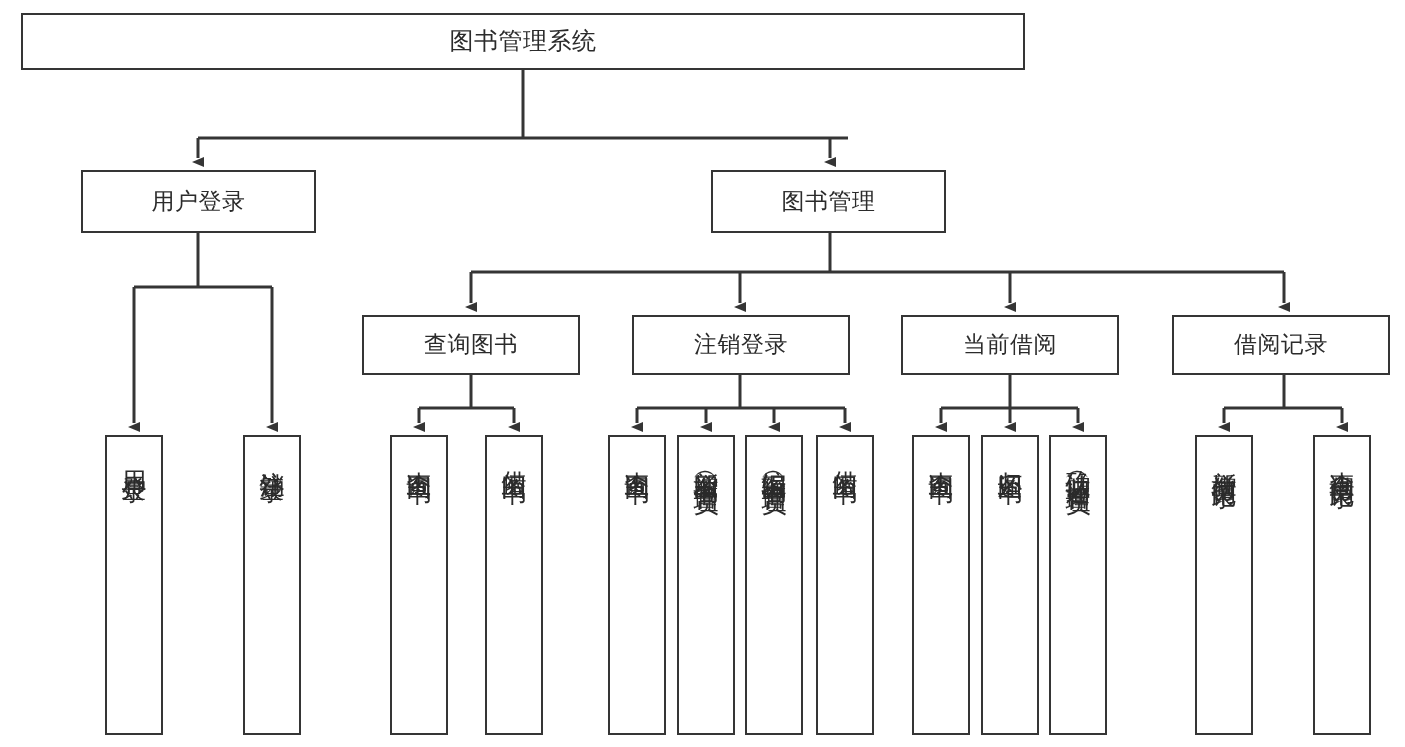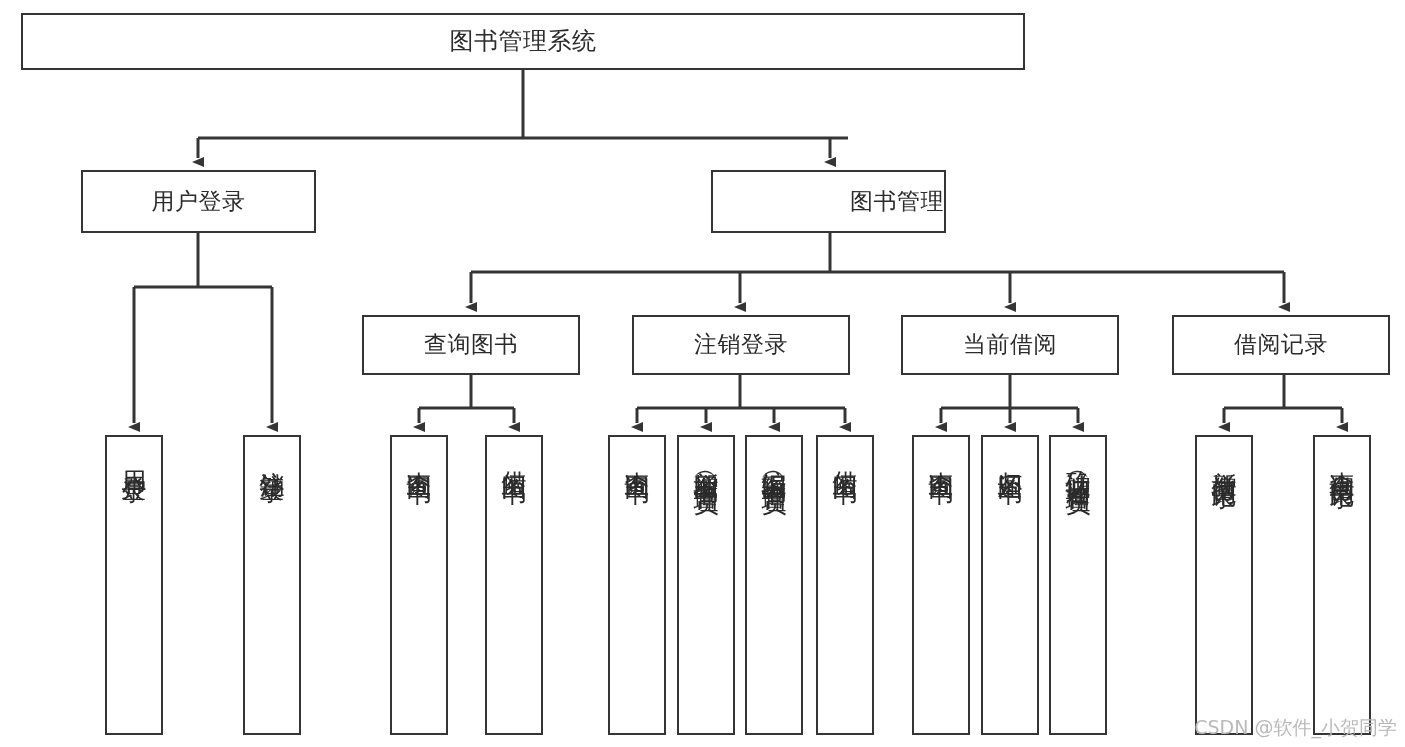--- a/index.html
+++ b/index.html
@@ -122,21 +122,21 @@
     </g>
   </svg>
 
   <div class="node horiz root" style="left:21px; top:13px; width:1004px; height:57px;">
     <span class="node-label">图书管理系统</span>
   </div>
 
   <div class="node horiz" style="left:81px; top:170px; width:235px; height:63px;">
     <span class="node-label">用户登录</span>
   </div>
-  <div class="node horiz" style="left:711px; top:170px; width:235px; height:63px;justify-content:flex-end;">
+  <div class="node horiz" style="left:711px; top:170px; width:235px; height:63px;">
     <span class="node-label">图书管理</span>
   </div>
 
   <div class="node horiz" style="left:362px; top:315px; width:218px; height:60px;">
     <span class="node-label">查询图书</span>
   </div>
   <div class="node horiz" style="left:632px; top:315px; width:218px; height:60px;">
     <span class="node-label">注销登录</span>
   </div>
   <div class="node horiz" style="left:1172px; top:315px; width:218px; height:60px;">
@@ -183,15 +183,14 @@
     <span class="node-label">确认归还（管理员）</span>
   </div>
 
   <div class="node vert" style="left:1195px; top:435px; width:58px; height:300px;">
     <span class="node-label">新增借阅记录</span>
   </div>
   <div class="node vert" style="left:1313px; top:435px; width:58px; height:300px;">
     <span class="node-label">查询借阅记录</span>
   </div>
 
-  <div class="watermark">CSDN @软件_小贺同学</div>
 
 </div>
 
 </body></html>

